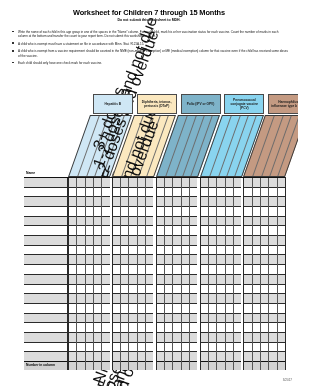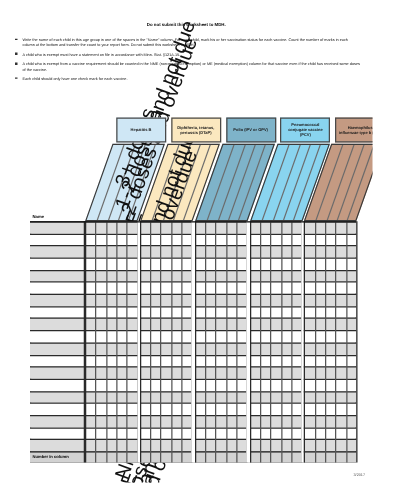--- a/index.html
+++ b/index.html
@@ -52,20 +52,21 @@
   .thickline{position:absolute;background:#111;}
   .nameLabel{position:absolute;font-size:3.4px;font-weight:bold;color:#000;}
   .footLabel{position:absolute;font-size:3.3px;font-weight:bold;color:#000;}
   .datestamp{position:absolute;right:6px;bottom:4px;font-size:3px;color:#555;}
 </style>
 </head>
 <body>
 
 <div id="page">
 
+  <div class="title">Worksheet for Children 7 through 15 Months</div>
   <div class="subtitle">Do not submit this worksheet to MDH.</div>
 
   <div class="bullets" id="bullets">
       <div class="bullet"><span class="dot"></span><span>Write the name of each child in this age group in one of the spaces in the "Name" column. For each child, mark his or her vaccination status for each vaccine. Count the number of marks in each column at the bottom and transfer the count to your report form. Do not submit this worksheet to MDH.</span></div>
       <div class="bullet"><span class="dot"></span><span>A child who is exempt must have a statement on file in accordance with Minn. Stat. §121A.15.</span></div>
       <div class="bullet"><span class="dot"></span><span>A child who is exempt from a vaccine requirement should be counted in the NME (non-medical exemption) or ME (medical exemption) column for that vaccine even if the child has received some doses of the vaccine.</span></div>
       <div class="bullet"><span class="dot"></span><span>Each child should only have one check mark for each vaccine.</span></div>
     </div>
 
   <div id="headers-layer">

